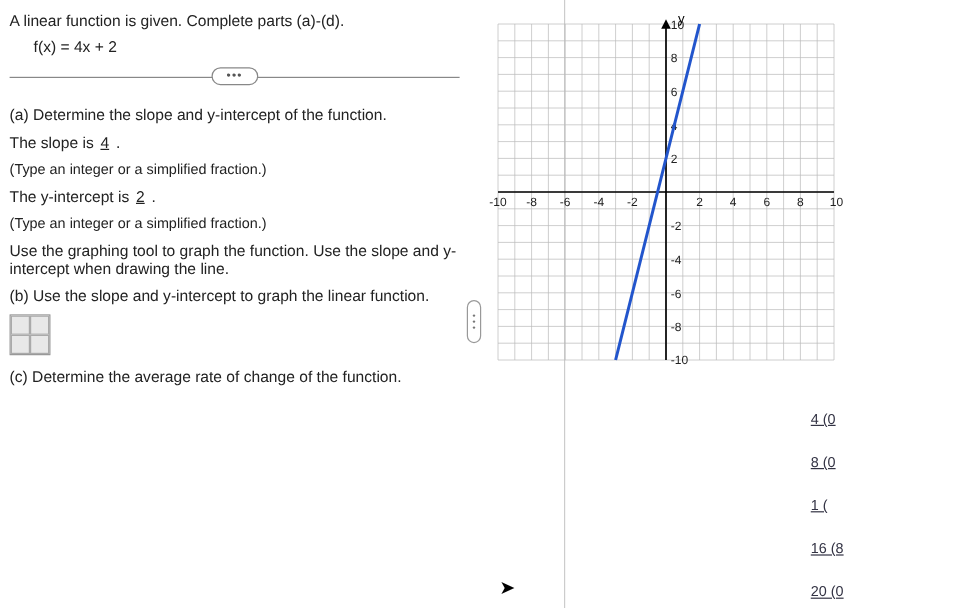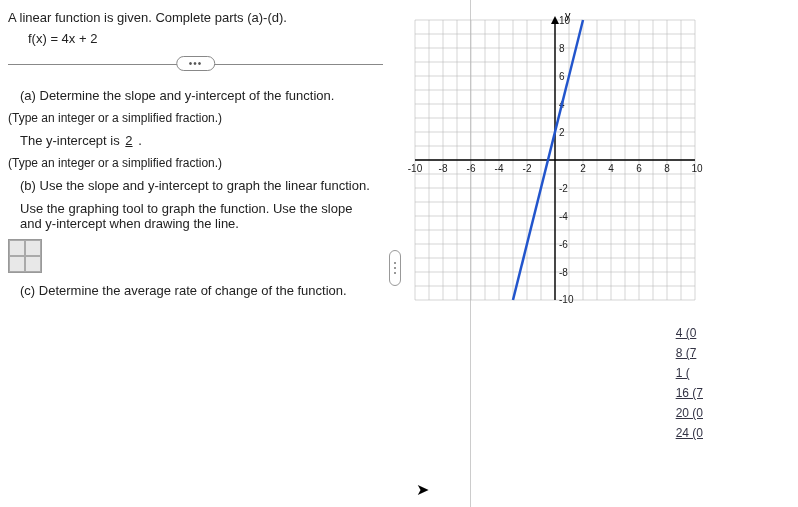--- a/index.html
+++ b/index.html
@@ -5,60 +5,65 @@
 *{box-sizing:border-box;margin:0;padding:0}
 body{font-family:Arial,sans-serif;font-size:13px;color:#222;background:#fff;width:798px;height:507px;overflow:hidden;position:relative}
 .wrap{display:flex;width:705px;height:507px}
 .left{width:470px;padding:10px 12px 10px 8px;position:relative}
 .right{flex:1;position:relative;padding-top:10px}
 .intro{margin-bottom:6px}
 .fx{margin:6px 0 0 20px}
 .hr-row{position:relative;height:20px;margin:8px 0 14px 0}
 .hr-row hr{border:none;border-top:1px solid #888;position:absolute;top:10px;left:0;right:0}
 .dots-pill{position:absolute;left:50%;transform:translateX(-50%);top:2px;background:#fff;border:1px solid #888;border-radius:10px;padding:1px 12px;font-size:10px;letter-spacing:1px;color:#555}
-.p{margin:8px 12px}
+.p{margin:8px 0}
 .ans{text-decoration:underline;padding:0 2px}
 .hint{font-size:12px;margin-top:8px}
 .graph-tool{width:34px;height:34px;border:1px solid #999;background:#ddd;margin:6px 0 10px 0;display:flex;flex-wrap:wrap}
 .gt-q{width:50%;height:50%;border:1px solid #aaa;background:#e8e8e8}
 .box{display:inline-block;width:16px;height:14px;border:1px solid #4aa3df;vertical-align:middle}
 .divider-handle{position:absolute;right:-6px;top:250px;width:12px;height:36px;border:1px solid #999;border-radius:7px;background:#fff;display:flex;flex-direction:column;align-items:center;justify-content:center;gap:3px}
 .divider-handle span{width:2px;height:2px;background:#777;border-radius:50%}
 .vline{position:absolute;left:470px;top:0;bottom:0;width:1px;background:#ccc}
 svg{display:block}
 .side-nums{position:absolute;right:2px;top:320px;font-size:12px;color:#334;text-align:left}
-.side-nums div{text-decoration:underline;margin:6px 0;white-space:nowrap}
+.side-nums div{text-decoration:underline;margin:22px 0;white-space:nowrap}
 .cursor{position:absolute;left:416px;top:480px;font-size:16px;color:#000}
 </style>
 </head>
 <body>
 
 <div class="wrap">
   <div class="left">
     <div class="intro">A linear function is given. Complete parts (a)-(d).</div>
     <div class="fx">f(x) = 4x + 2</div>
 
     <div class="hr-row">
       <hr>
       <div class="dots-pill">•••</div>
     </div>
 
     <div class="p">(a) Determine the slope and y-intercept of the function.</div>
 
+    <div class="p">
+      <span>The slope is </span>
+      <span class="ans">4</span>
+      <span> .</span>
+    </div>
     <div class="hint">(Type an integer or a simplified fraction.)</div>
 
     <div class="p">
       <span>The y-intercept is </span>
       <span class="ans">2</span>
       <span> .</span>
     </div>
     <div class="hint">(Type an integer or a simplified fraction.)</div>
 
+    <div class="p">Use the graphing tool to graph the function. Use the slope and y-intercept when drawing the line.</div>
     <div class="p">(b) Use the slope and y-intercept to graph the linear function.</div>
-    <div class="p">Use the graphing tool to graph the function. Use the slope and y-intercept when drawing the line.</div>
 
     <div class="graph-tool">
       <div class="gt-q"></div>
       <div class="gt-q"></div>
       <div class="gt-q"></div>
       <div class="gt-q"></div>
     </div>
 
     <div class="p">(c) Determine the average rate of change of the function.</div>
 
@@ -153,22 +158,22 @@
           <text x="144" y="256">-8</text>
           <text x="144" y="283">-10</text>
         </g>
 
         <line x1="98" y1="280" x2="168" y2="0" stroke="#2255cc" stroke-width="2.5"></line>
       </g>
     </svg>
 
     <div class="side-nums">
       <div>4 (0</div>
-      <div>8 (7</div>
+      <div>8 (0</div>
       <div>1 (</div>
-      <div>16 (7</div>
+      <div>16 (8</div>
       <div>20 (0</div>
       <div>24 (0</div>
     </div>
   </div>
 </div>
 
 <div class="cursor">➤</div>
 
 </body></html>

